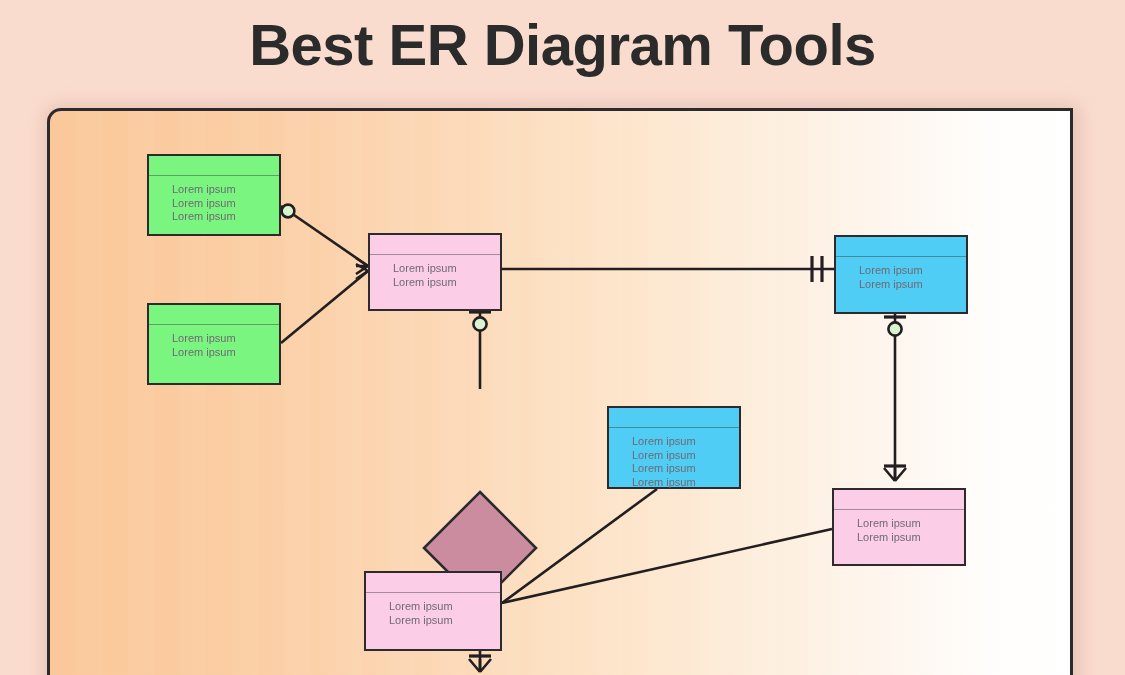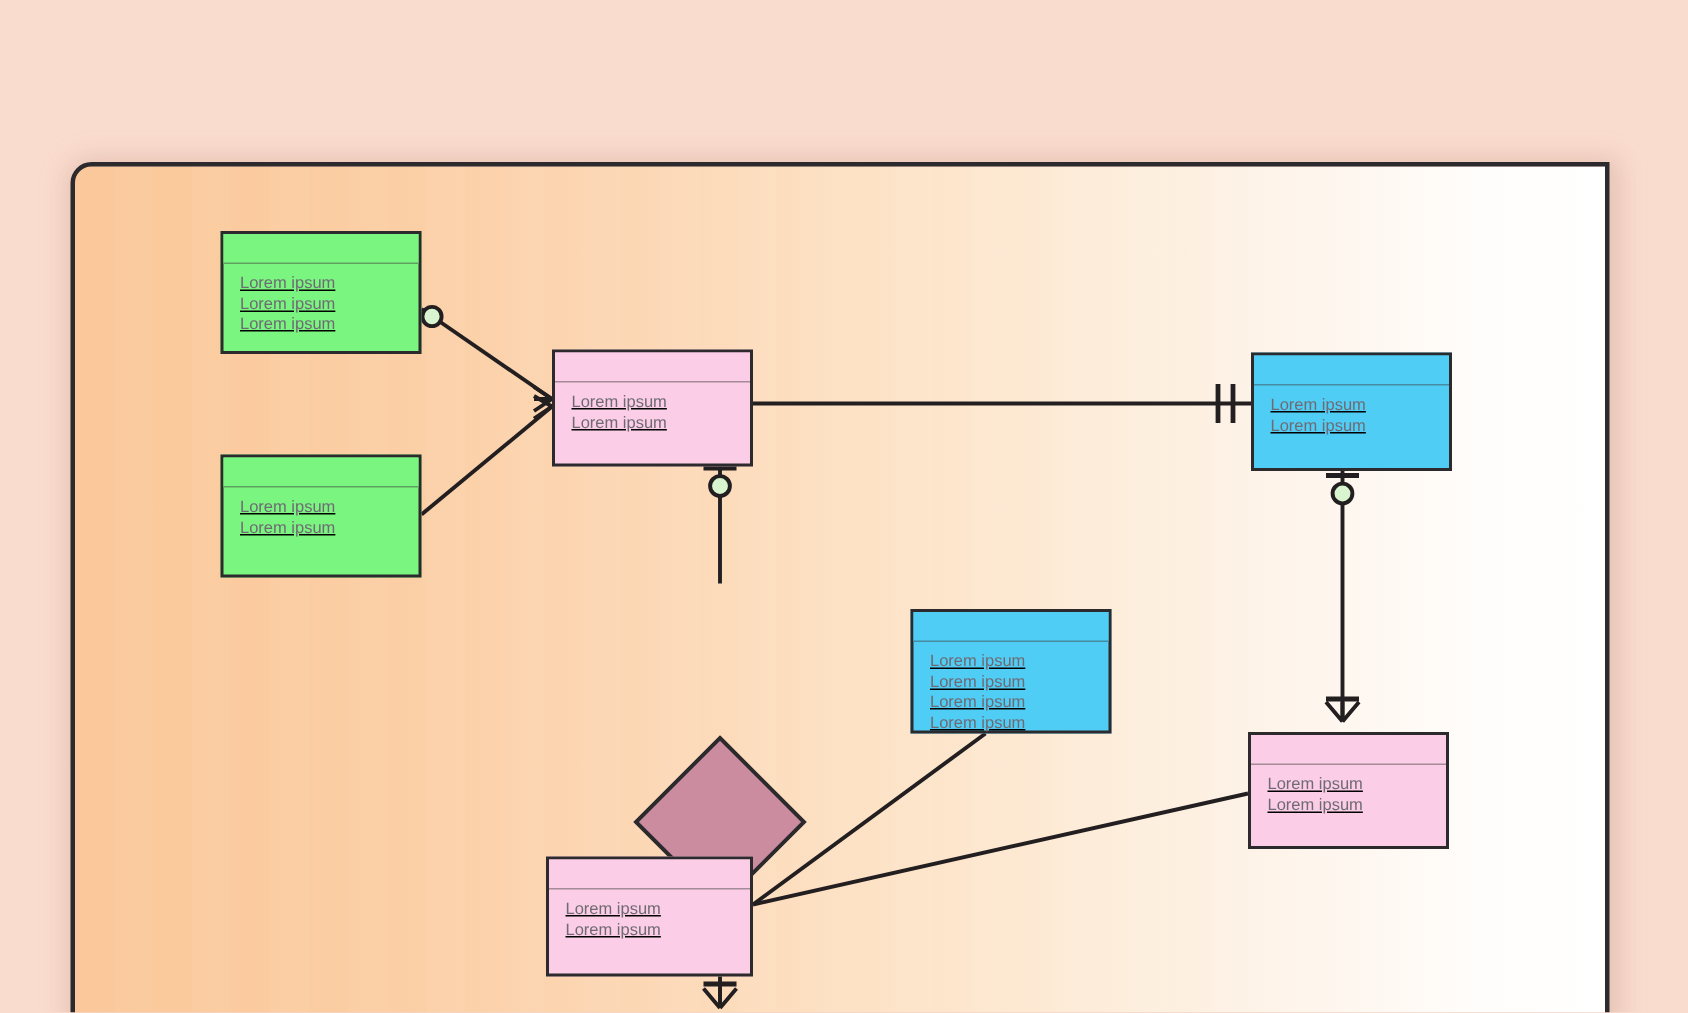--- a/index.html
+++ b/index.html
@@ -129,23 +129,22 @@
     flex-direction: column;
   }
   .entity-header {
     height: 20px;
     flex: 0 0 auto;
     border-bottom: 1.4px solid rgba(60,60,60,0.45);
     box-sizing: border-box;
   }
   .entity-body {
     flex: 1 1 auto;
-    padding: 7px 11px 0 11px;
+    padding: 7px 11px 0 23px;
     box-sizing: border-box;
-    text-decoration: underline;
   }
   .attr-row {
     font-family: "Liberation Sans", sans-serif;
     font-size: 11px;
     line-height: 13.6px;
     color: #6f6a74;
     white-space: nowrap;
   }
 
   .entity.green  { background: #7af57f; }
@@ -167,20 +166,23 @@
     fill: #cb8c9f;
     stroke: #2c2a2c;
     stroke-width: 2.6;
   }
 </style>
 </head>
 <body>
 
 <div id="page">
 
+  <div id="title-bar">
+    <div id="page-title">Best ER Diagram Tools</div>
+  </div>
 
   <div id="canvas-shadow"></div>
 
   <div id="canvas">
     <div id="canvas-texture"></div>
 
     <svg id="connectors" viewBox="0 0 1026 600" width="1026" height="600">
 
       <g>
         <line class="conn-line" x1="231" y1="95" x2="318" y2="155"></line>

